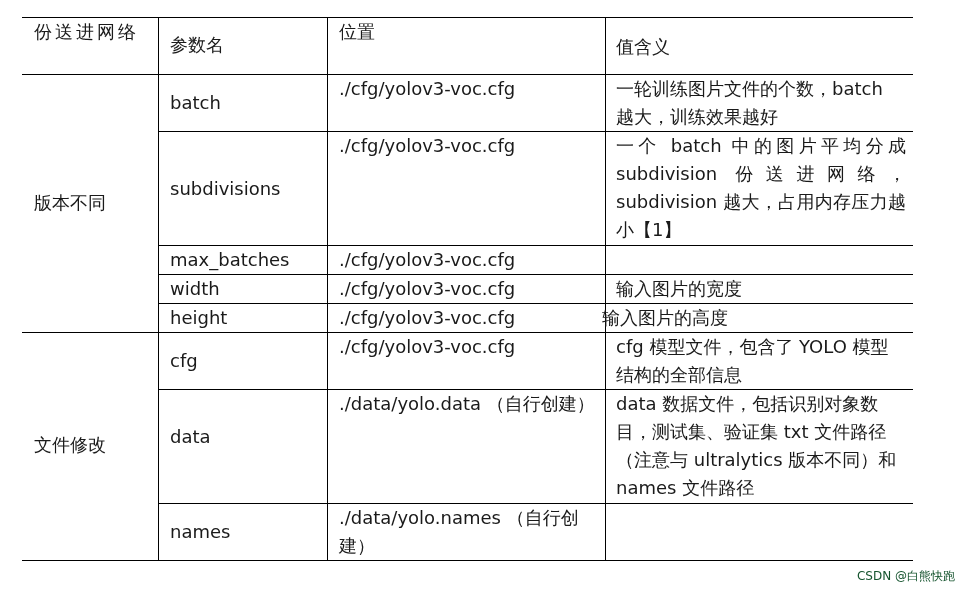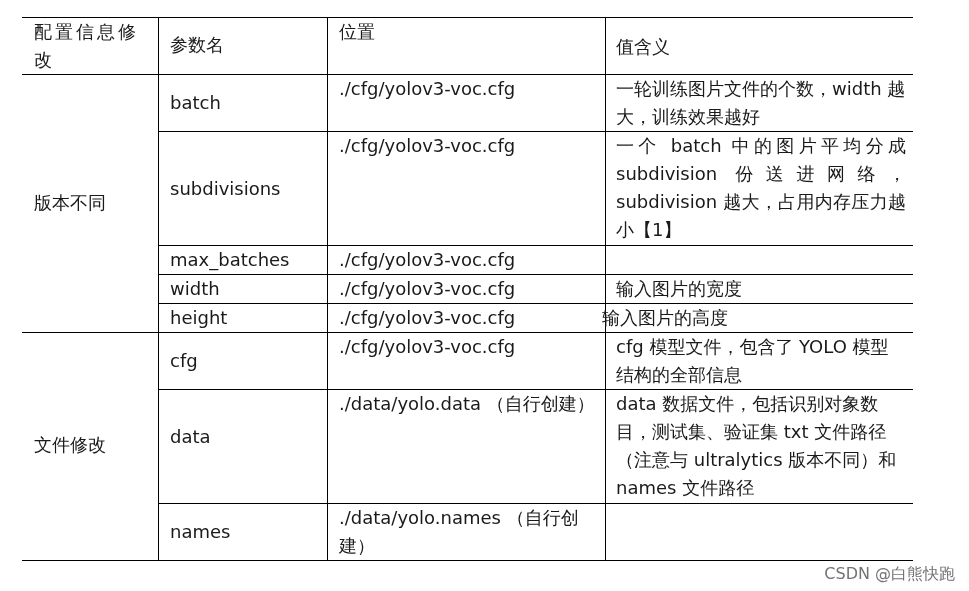--- a/index.html
+++ b/index.html
@@ -2,21 +2,21 @@
 <html><head>
 <meta charset="utf-8">
 <style>
   html, body { margin:0; padding:0; background:#ffffff; }
   body { width:969px; height:591px; position:relative; overflow:hidden;
          font-family:"DejaVu Sans","Liberation Sans",sans-serif; color:#1a1a1a; }
   .tbl { position:absolute; left:22px; top:17px; width:891px; height:543px; }
   .hline { position:absolute; height:1px; background:#000; }
   .vline { position:absolute; width:1px; background:#000; }
   .cell { position:absolute; font-size:18px; line-height:28px; box-sizing:border-box; }
-  .wm { position:absolute; right:14px; bottom:6px; font-size:16px; color:#737373; }
+  .wm { position:absolute; right:14px; bottom:6px; font-size:12px; color:#14532d; }
 </style>
 </head>
 <body>
 
 <div class="tbl">
 
   <div class="hline" style="left:0;top:0;width:891px"></div>
   <div class="hline" style="left:0;top:57px;width:891px"></div>
   <div class="hline" style="left:136px;top:114px;width:755px"></div>
   <div class="hline" style="left:136px;top:228px;width:755px"></div>
@@ -24,31 +24,31 @@
   <div class="hline" style="left:136px;top:286px;width:755px"></div>
   <div class="hline" style="left:0;top:315px;width:891px"></div>
   <div class="hline" style="left:136px;top:372px;width:755px"></div>
   <div class="hline" style="left:136px;top:486px;width:755px"></div>
   <div class="hline" style="left:0;top:543px;width:891px"></div>
 
   <div class="vline" style="left:136px;top:0;height:544px"></div>
   <div class="vline" style="left:305px;top:0;height:544px"></div>
   <div class="vline" style="left:583px;top:0;height:544px"></div>
 
-  <div class="cell" style="left:12px;top:1px;width:120px;letter-spacing:3px">配置信息修改</div>
+  <div class="cell" style="left:12px;top:1px;width:120px;letter-spacing:3px">份送进网络</div>
   <div class="cell" style="left:148px;top:14px">参数名</div>
   <div class="cell" style="left:317px;top:1px">位置</div>
   <div class="cell" style="left:594px;top:16px">值含义</div>
 
   <div class="cell" style="left:12px;top:172px">版本不同</div>
   <div class="cell" style="left:12px;top:414px">文件修改</div>
 
   <div class="cell" style="left:148px;top:72px">batch</div>
   <div class="cell" style="left:317px;top:58px">./cfg/yolov3-voc.cfg</div>
-  <div class="cell" style="left:594px;top:58px;width:290px">一轮训练图片文件的个数，width 越大，训练效果越好</div>
+  <div class="cell" style="left:594px;top:58px;width:290px">一轮训练图片文件的个数，batch 越大，训练效果越好</div>
 
   <div class="cell" style="left:148px;top:158px">subdivisions</div>
   <div class="cell" style="left:317px;top:115px">./cfg/yolov3-voc.cfg</div>
   <div class="cell" style="left:594px;top:115px;width:290px;text-align:justify">一个 batch 中的图片平均分成 subdivision 份送进网络，subdivision 越大，占用内存压力越小【1】</div>
 
   <div class="cell" style="left:148px;top:229px">max_batches</div>
   <div class="cell" style="left:317px;top:229px">./cfg/yolov3-voc.cfg</div>
 
   <div class="cell" style="left:148px;top:258px">width</div>
   <div class="cell" style="left:317px;top:258px">./cfg/yolov3-voc.cfg</div>

